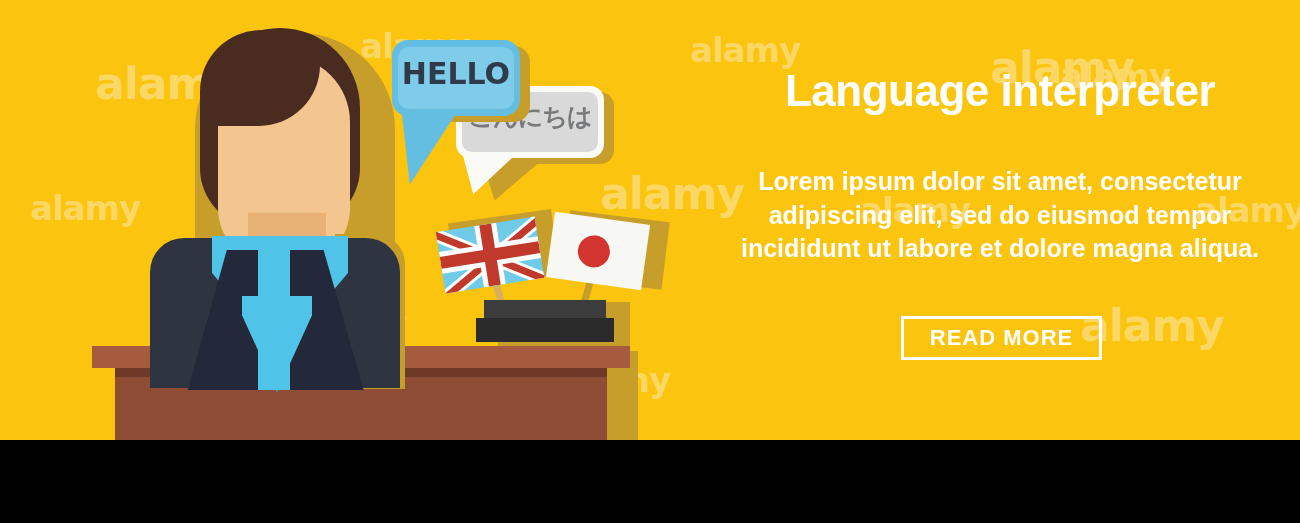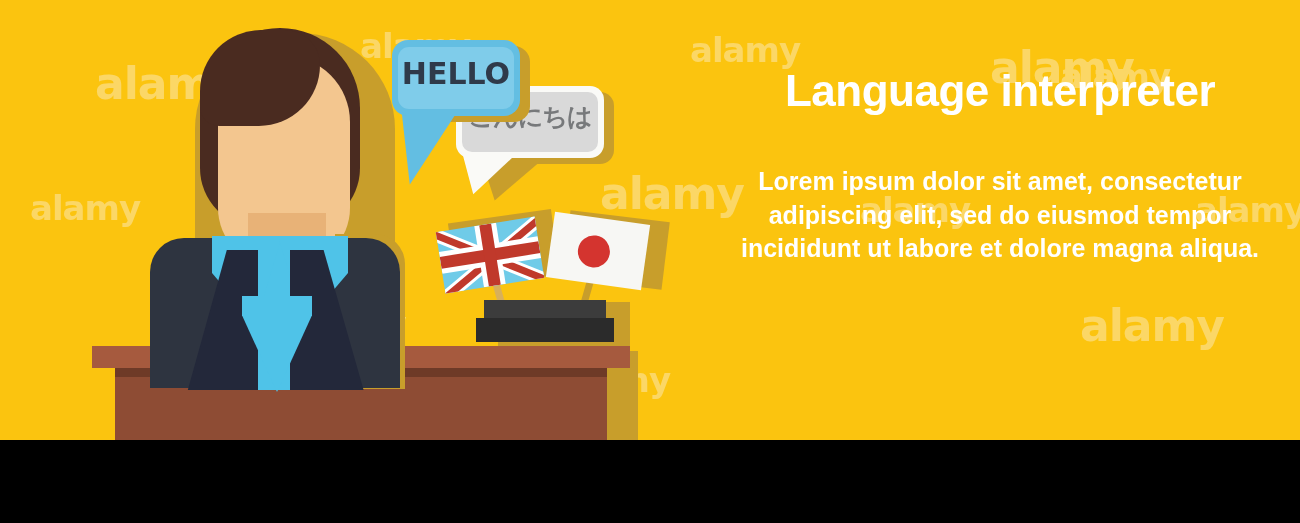--- a/index.html
+++ b/index.html
@@ -413,20 +413,21 @@
 
       <div class="jp-shadow"></div>
       <div class="jp-flag">
         <div class="jp-dot"></div>
       </div>
     </div>
 
     <div class="panel">
       <div class="title">Language interpreter</div>
       <div class="body-text">Lorem ipsum dolor sit amet, consectetur adipiscing elit, sed do eiusmod tempor incididunt ut labore et dolore magna aliqua.</div>
+      <div class="cta">READ MORE</div>
     </div>
   </div>
 
   <div class="footer">
     
     
     
   </div>
 
 </div>

